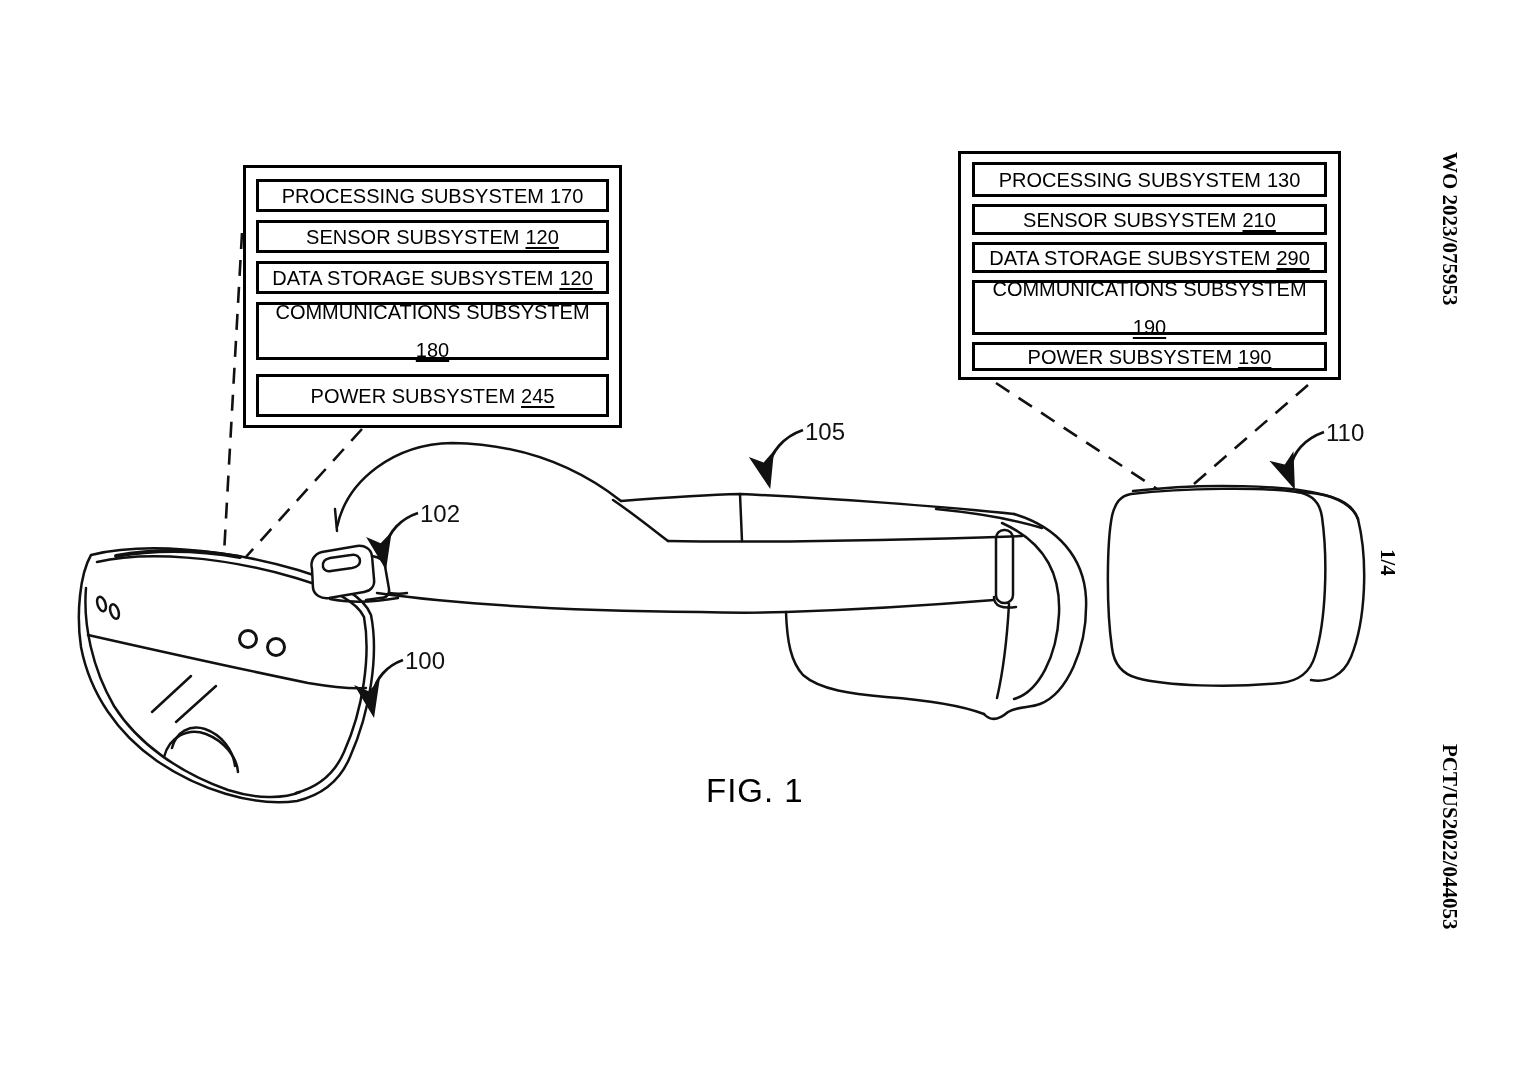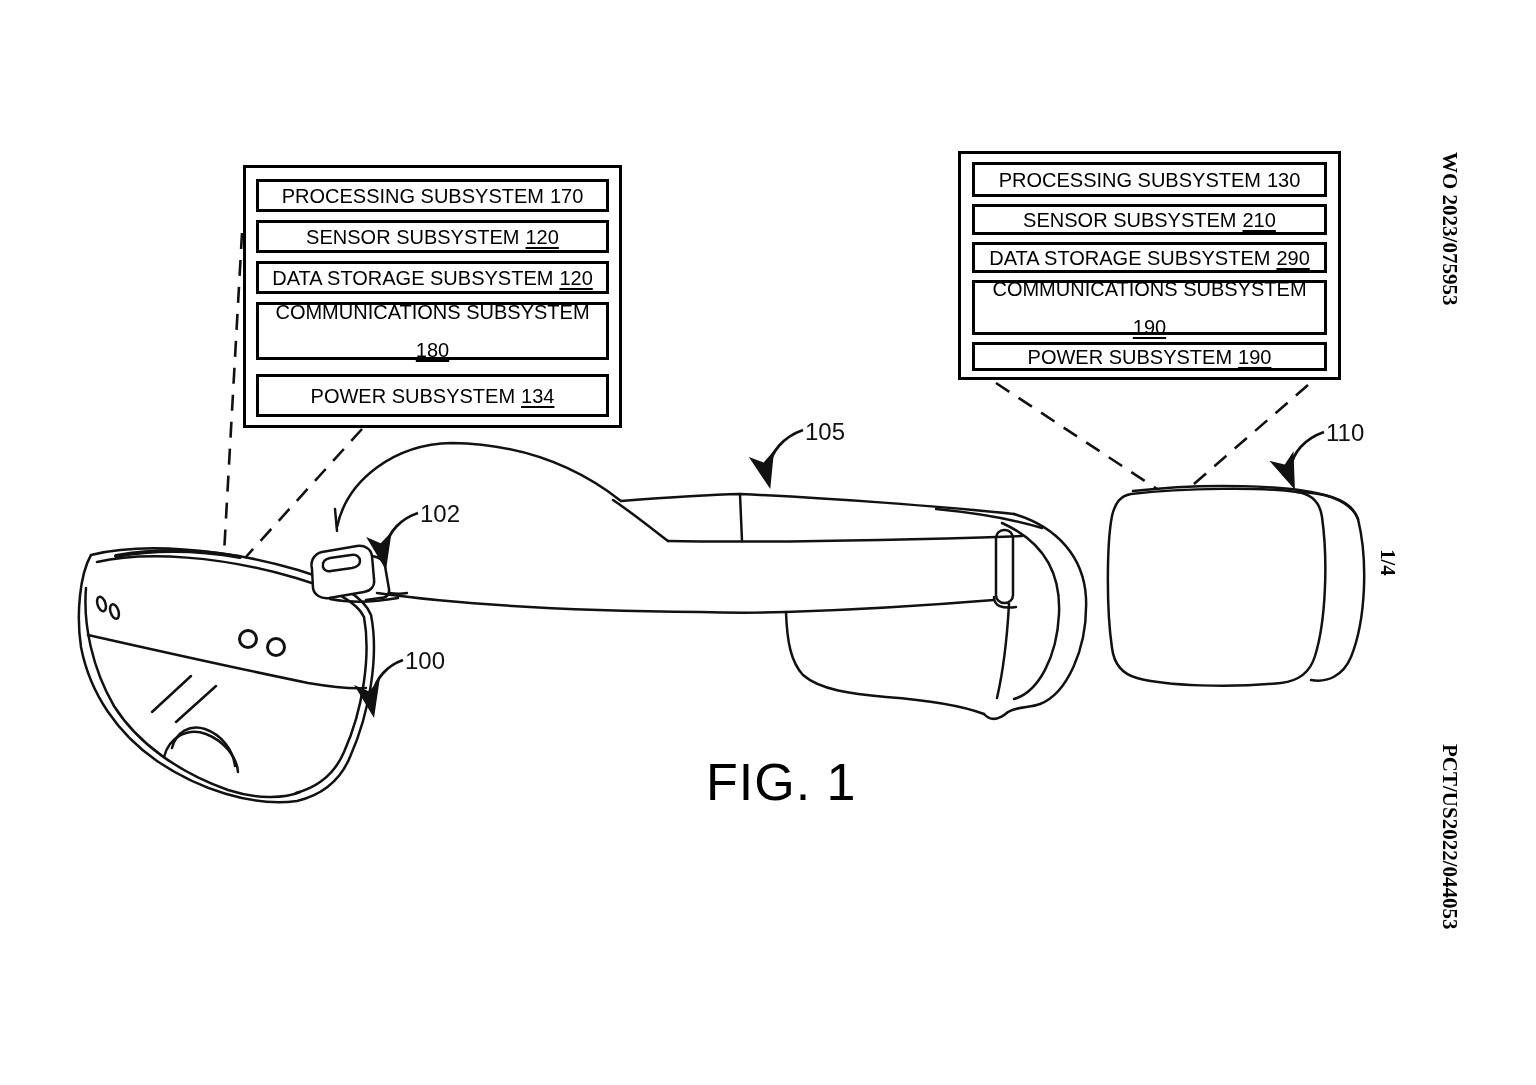--- a/index.html
+++ b/index.html
@@ -17,21 +17,21 @@
         font-size:20px;line-height:1.2;text-align:center;flex:0 0 auto;
         white-space:nowrap;}
   .two-line{flex-direction:column;gap:12px;line-height:26px;}
   .left-box .r1{height:33px;} .left-box .r2{height:33px;} .left-box .r3{height:33px;}
   .left-box .r4{height:58px;} .left-box .r5{height:43px;margin-top:6px;}
   .right-box .r1{height:35px;} .right-box .r2{height:31px;} .right-box .r3{height:31px;}
   .right-box .r4{height:55px;} .right-box .r5{height:29px;}
   .ref.u{text-decoration:underline;text-decoration-thickness:2px;text-underline-offset:3px;}
 
   
-  .fig-caption{position:absolute;left:706px;top:752px;font-size:52px;
+  .fig-caption{position:absolute;left:706px;top:772px;font-size:33px;
                letter-spacing:1px;white-space:nowrap;}
 
   
   .edge-text{position:absolute;font-family:"Liberation Serif","DejaVu Serif",serif;
              font-weight:bold;font-size:21px;white-space:nowrap;
              transform:rotate(90deg);transform-origin:0 0;}
   .pub-no{left:1462px;top:152px;}
   .sheet-no{left:1400px;top:549px;}
   .app-no{left:1462px;top:744px;}
 
@@ -127,21 +127,21 @@
   <div class="srow r3">
     <span class="lbl">DATA STORAGE SUBSYSTEM</span>
     <span class="ref u">120</span>
   </div>
   <div class="srow r4 two-line">
     <span class="lbl">COMMUNICATIONS SUBSYSTEM</span>
     <span class="ref u">180</span>
   </div>
   <div class="srow r5">
     <span class="lbl">POWER SUBSYSTEM</span>
-    <span class="ref u">134</span>
+    <span class="ref u">245</span>
   </div>
 </div>
 
 <div class="diagram-box right-box">
   <div class="srow r1">
     <span class="lbl">PROCESSING SUBSYSTEM</span>
     <span class="ref">130</span>
   </div>
   <div class="srow r2">
     <span class="lbl">SENSOR SUBSYSTEM</span>

